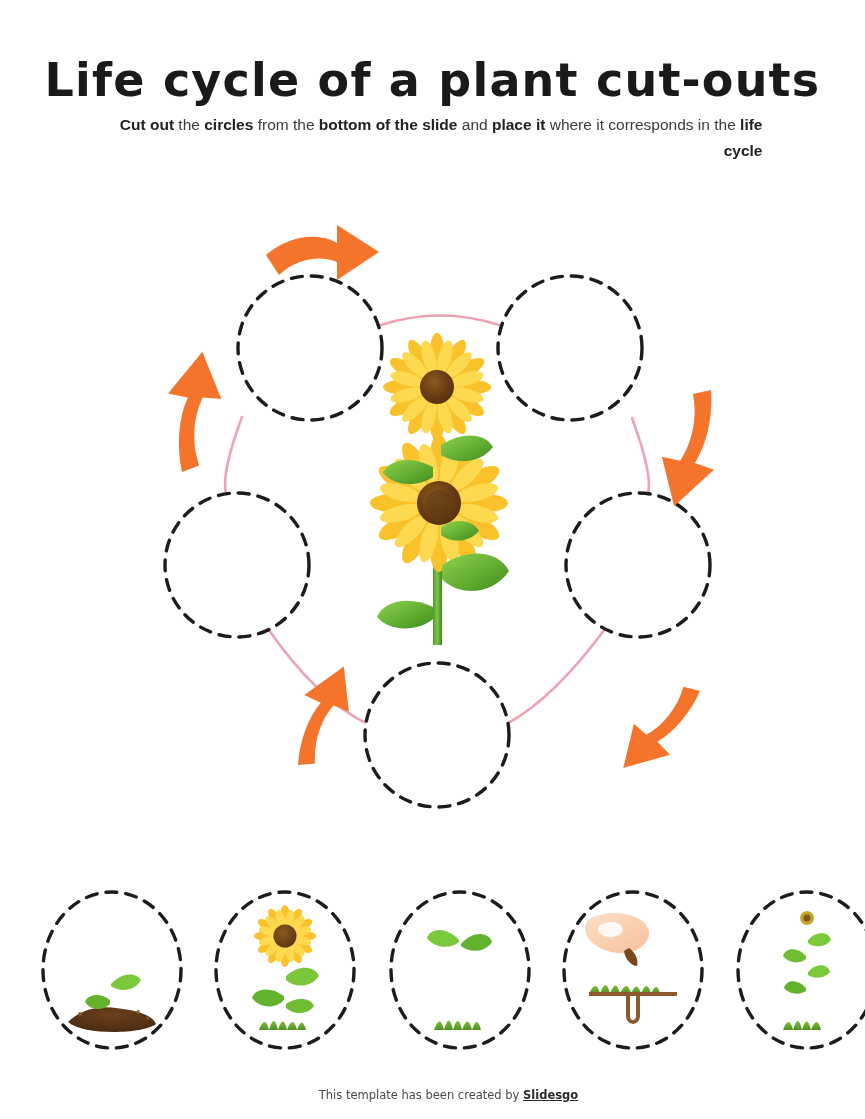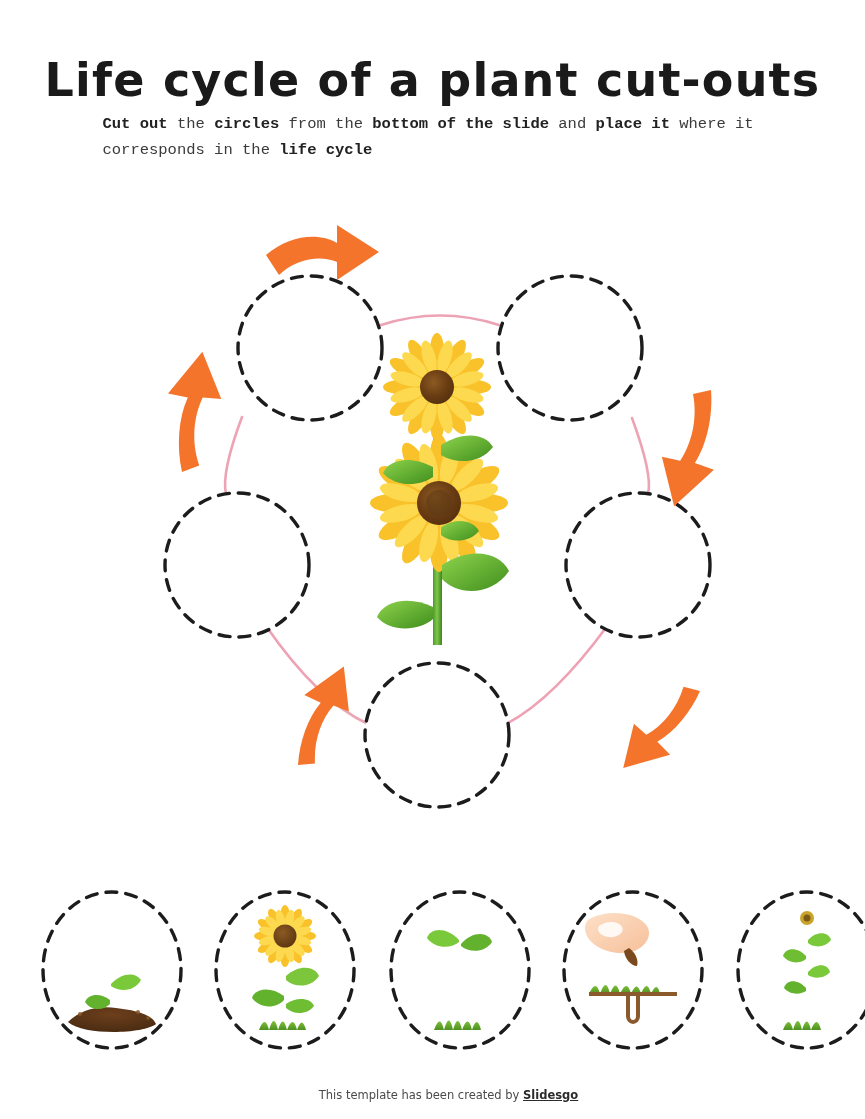--- a/index.html
+++ b/index.html
@@ -30,25 +30,25 @@
     font-family: "DejaVu Sans", "Liberation Sans", sans-serif;
     font-size: 46px;
     font-weight: 700;
     letter-spacing: 1.2px;
     color: #1a1a1a;
     line-height: 1.05;
   }
   #subtitle {
     margin: 2px auto 0 auto;
     width: 660px;
-    text-align: left;
+    text-align: right;
     font-size: 15.5px;
     line-height: 1.65;
     color: #3b3b3b;
-    font-family: Liberation Mono, monospace;
+    font-family: Liberation Sans, sans-serif;
   }
   #subtitle b { font-weight: 700; color: #222; }
 
   
   #cycle-stage {
     position: absolute;
     left: 0;
     top: 205px;
     width: 865px;
     height: 640px;

